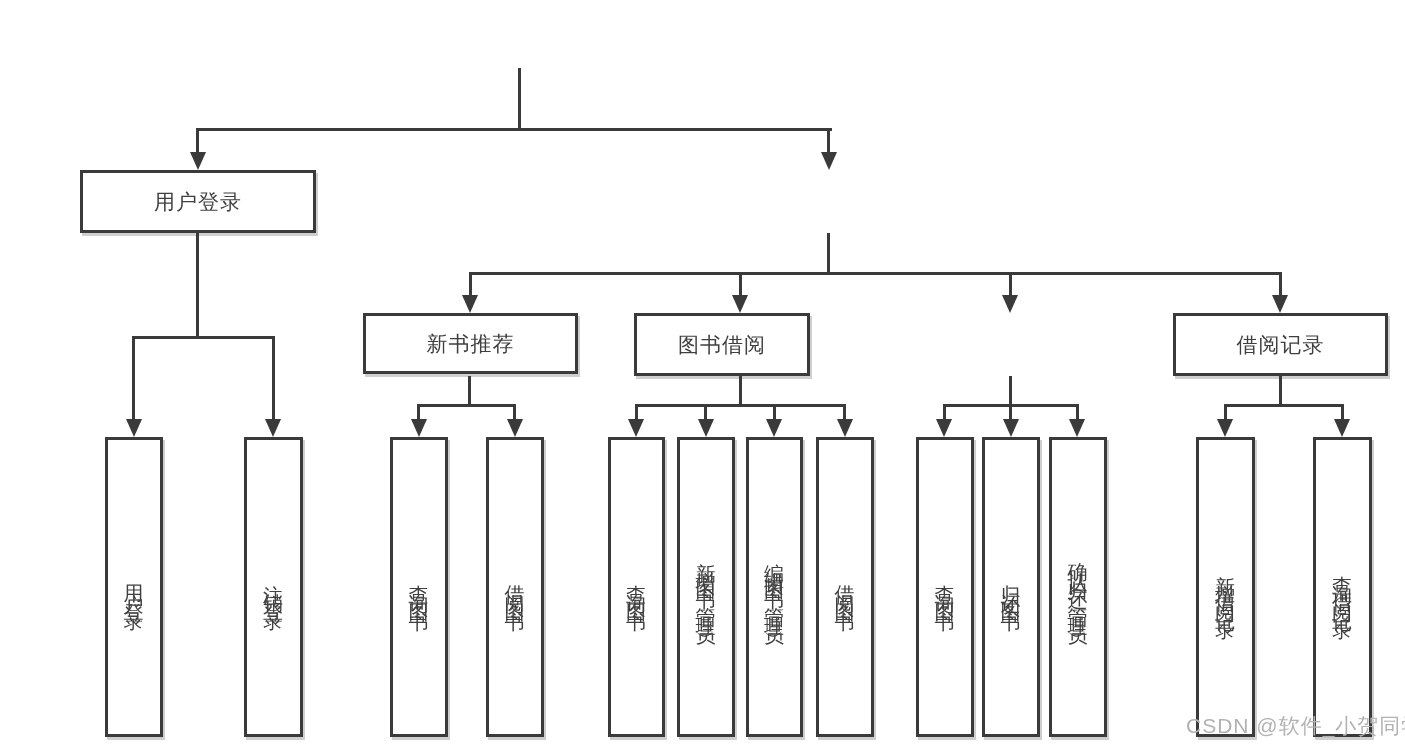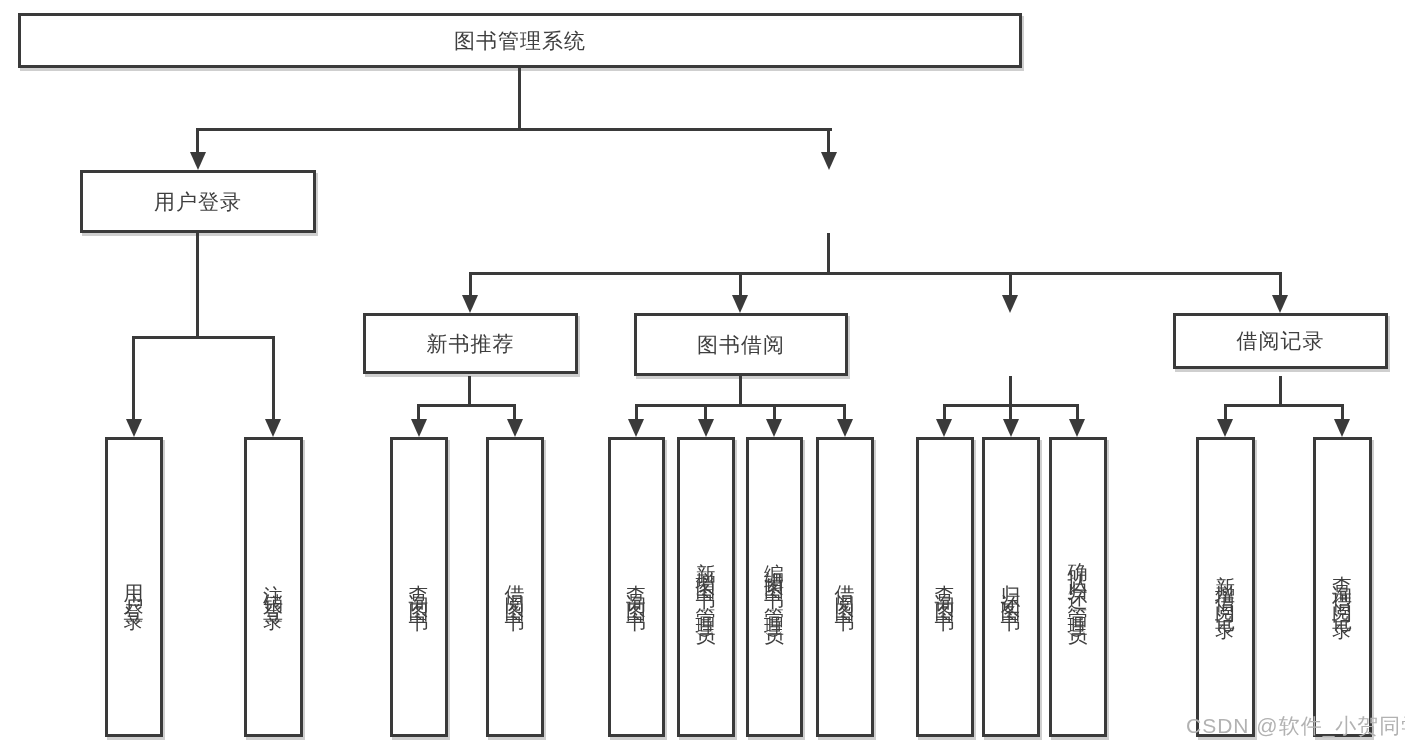--- a/index.html
+++ b/index.html
@@ -26,35 +26,32 @@
   .watermark{
     position:absolute;left:1186px;top:712px;
     color:#b2b2b2;font-size:21px;letter-spacing:1px;white-space:nowrap;
   }
 </style>
 </head>
 <body>
 
 <div id="canvas">
 
-  <div class="node" style="left:18px;top:13px;width:1004px;height:55px;">
-    <span>图书管理系统</span>
-  </div>
 
   <div class="node" style="left:80px;top:170px;width:236px;height:63px;">
     <span>用户登录</span>
   </div>
 
   <div class="node" style="left:363px;top:313px;width:215px;height:61px;">
     <span>新书推荐</span>
   </div>
-  <div class="node" style="left:634px;top:313px;width:214px;height:63px;">
+  <div class="node" style="left:634px;top:313px;width:176px;height:63px;">
     <span>图书借阅</span>
   </div>
-  <div class="node" style="left:1173px;top:313px;width:215px;height:56px;">
+  <div class="node" style="left:1173px;top:313px;width:215px;height:63px;">
     <span>借阅记录</span>
   </div>
 
   <div class="node leaf" style="left:105px;top:437px;width:58px;height:300px;">
     <span class="vtext">用户登录</span>
   </div>
   <div class="node leaf" style="left:244px;top:437px;width:59px;height:300px;">
     <span class="vtext">注销登录</span>
   </div>
 

